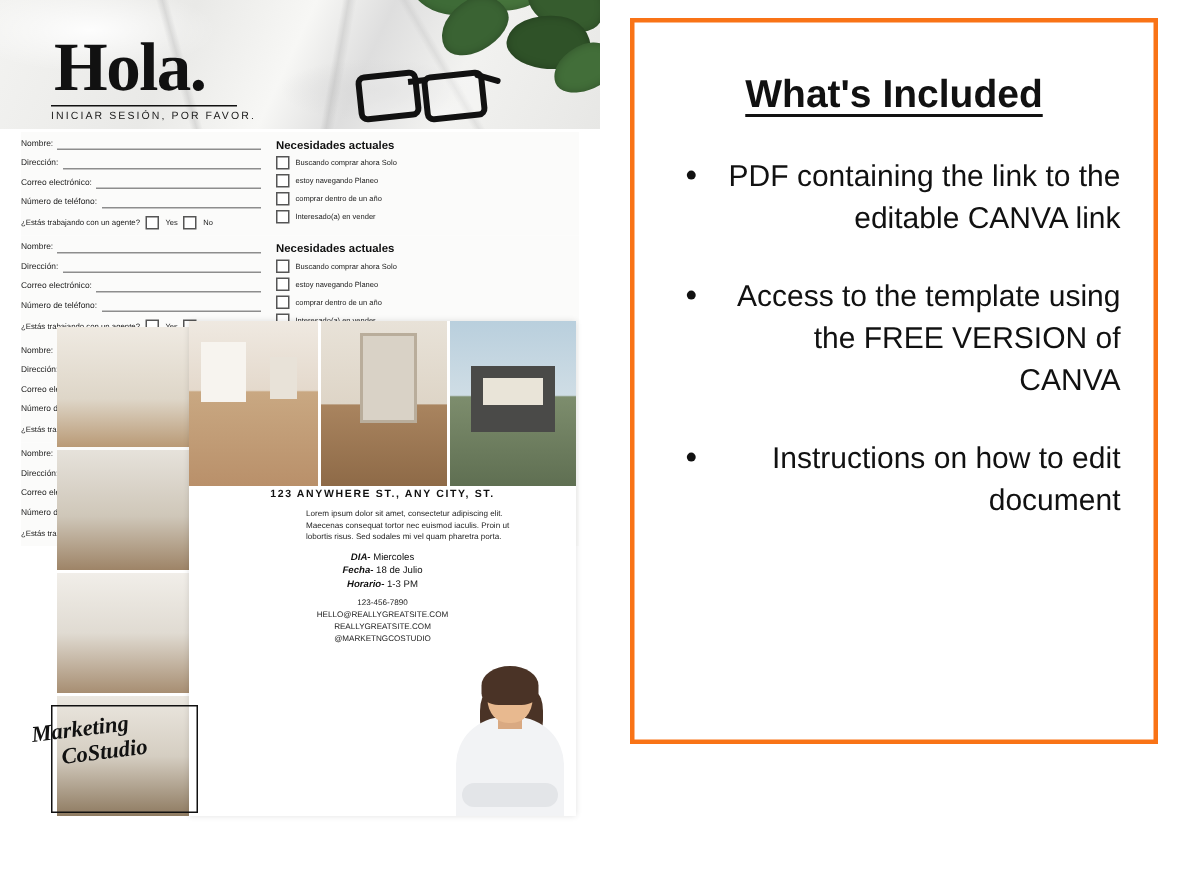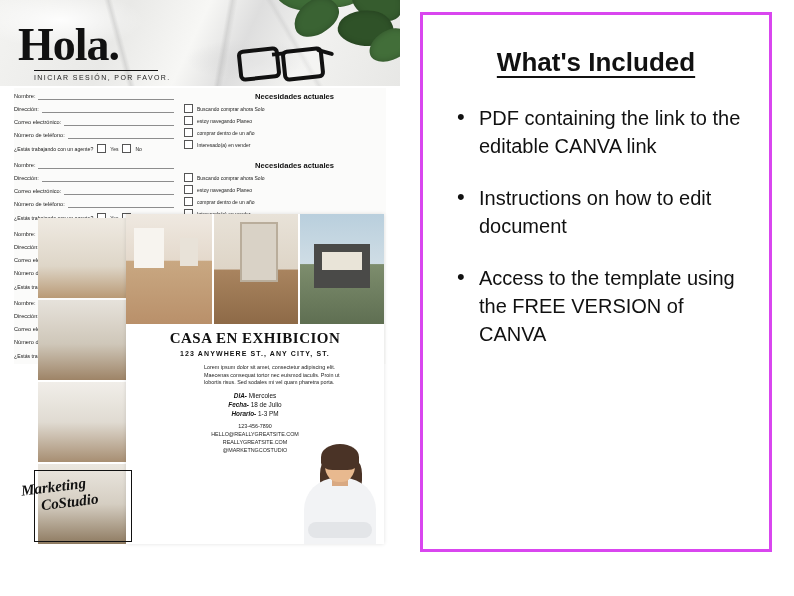--- a/index.html
+++ b/index.html
@@ -90,21 +90,21 @@
     position: absolute;
     left: 80px; top: 6px;
     width: 18px; height: 4px;
     background: #111;
     transform: rotate(16deg);
     border-radius: 2px;
   }
 
   .hola {
     position: absolute;
-    left: 18px; top: 18px;
+    left: 36px; top: 18px;
     font-family: "Liberation Serif", serif;
     font-size: 46px;
     font-weight: bold;
     color: #111;
     letter-spacing: -1px;
     text-align: center;
   }
   .hola-rule {
     position: absolute;
     left: 34px; top: 70px;
@@ -124,21 +124,20 @@
     position: absolute;
     left: 14px; top: 88px;
     width: 372px;
   }
   .form-block {
     position: relative;
     height: 69px;
     display: flex;
     gap: 10px;
     background: #fbfbfa;
-    text-align: right;
   }
   .form-left { width: 160px; padding-top: 4px; }
   .field {
     display: flex;
     align-items: flex-end;
     gap: 3px;
     margin-bottom: 5px;
   }
   .field-label {
     font-size: 5.6px;
@@ -394,22 +393,22 @@
   
   .right {
     position: relative;
     width: 394px;
     height: 596px;
     background: #ffffff;
   }
   .card {
     position: absolute;
     left: 20px; top: 12px;
-    width: 352px; height: 540px;
-    border: 3px solid #d946ef;
+    width: 352px; height: 484px;
+    border: 3px solid #f97316;
     background: #fff;
     box-sizing: border-box;
     padding: 26px 22px;
   }
   .card h1 {
     margin: 6px 0 26px;
     text-align: center;
     font-size: 26px;
     font-weight: bold;
     color: #111;
@@ -421,20 +420,21 @@
     padding-left: 22px;
     list-style: none;
   }
   .bullets li {
     position: relative;
     font-size: 20px;
     line-height: 28px;
     color: #111;
     margin-bottom: 24px;
     padding-left: 12px;
+    text-align: right;
   }
   .bullets li:before {
     content: "\2022";
     position: absolute;
     left: -10px;
     top: -1px;
     font-size: 22px;
   }
 </style>
 </head>
@@ -665,21 +665,20 @@
       <div class="sp sp4"></div>
     </div>
 
     <div class="flyer">
       <div class="photo-grid">
         <div class="ph kitchen"></div>
         <div class="ph hall"></div>
         <div class="ph house"></div>
       </div>
       <div class="flyer-body">
-        <div class="flyer-title">CASA EN EXHIBICION</div>
         <div class="flyer-addr">123 ANYWHERE ST., ANY CITY, ST.</div>
         <div class="flyer-para">Lorem ipsum dolor sit amet, consectetur adipiscing elit. Maecenas consequat tortor nec euismod iaculis. Proin ut lobortis risus. Sed sodales mi vel quam pharetra porta.</div>
         <div class="invited-rows">
           <div>
             <b>DIA-</b>
             <span>Miercoles</span>
           </div>
           <div>
             <b>Fecha-</b>
             <span>18 de Julio</span>
@@ -712,19 +711,19 @@
       <div>Marketing</div>
       <div style="margin-left:18px;">CoStudio</div>
     </div>
   </div>
 
   <div class="right">
     <div class="card">
       <h1>What's Included</h1>
       <ul class="bullets">
         <li>PDF containing the link to the editable CANVA link</li>
+        <li>Access to the template using the FREE VERSION of CANVA</li>
         <li>Instructions on how to edit document</li>
-        <li>Access to the template using the FREE VERSION of CANVA</li>
       </ul>
     </div>
   </div>
 
 </div>
 
 </body></html>

